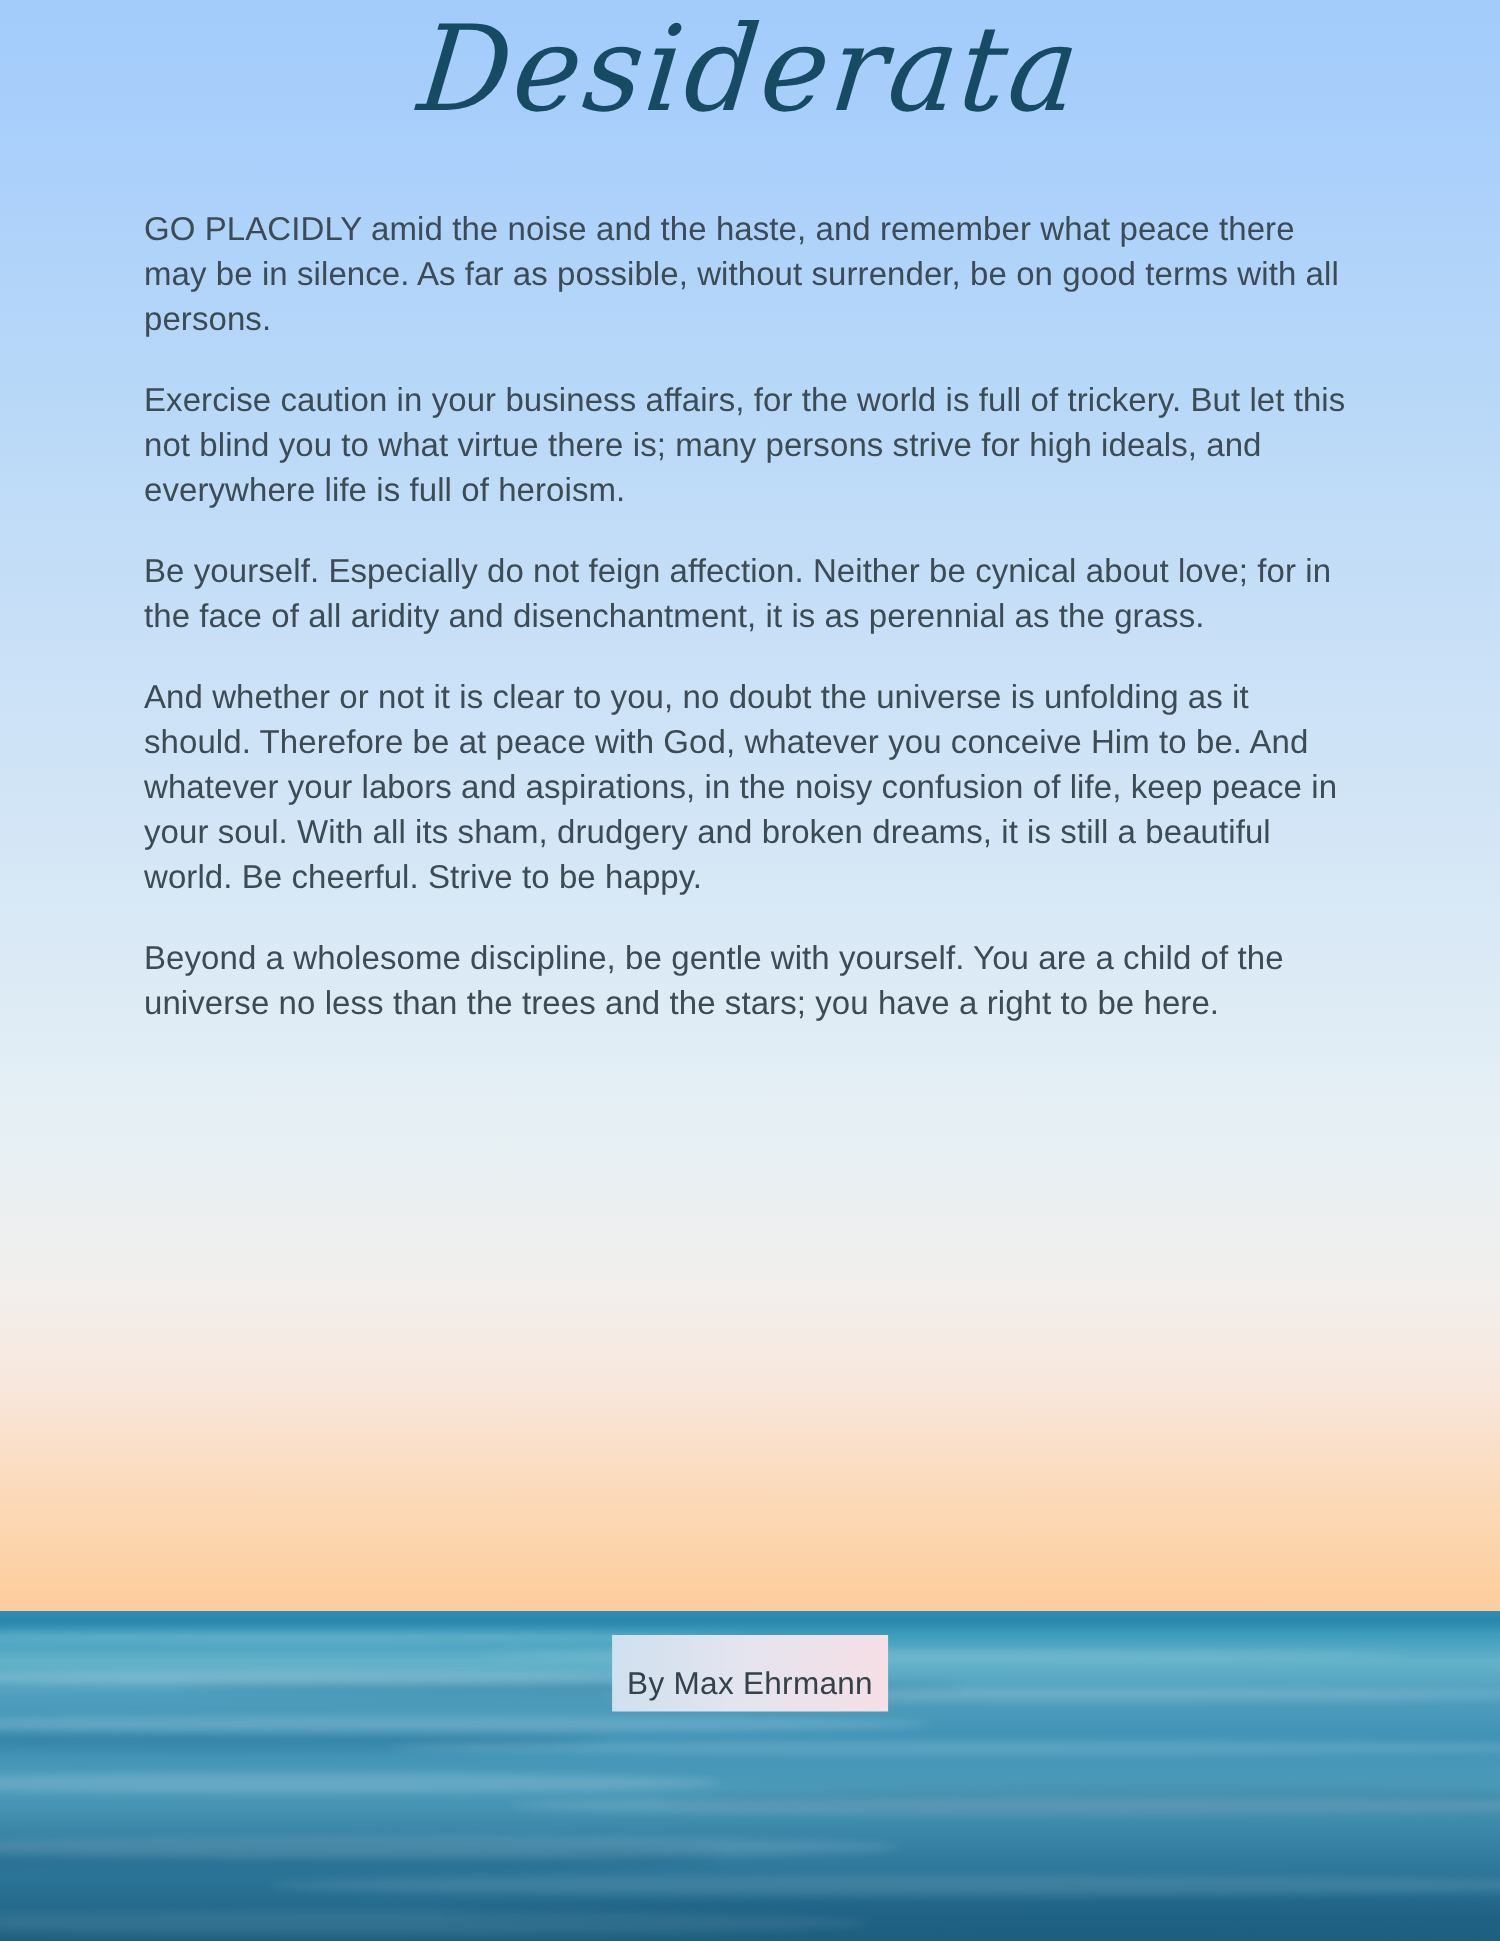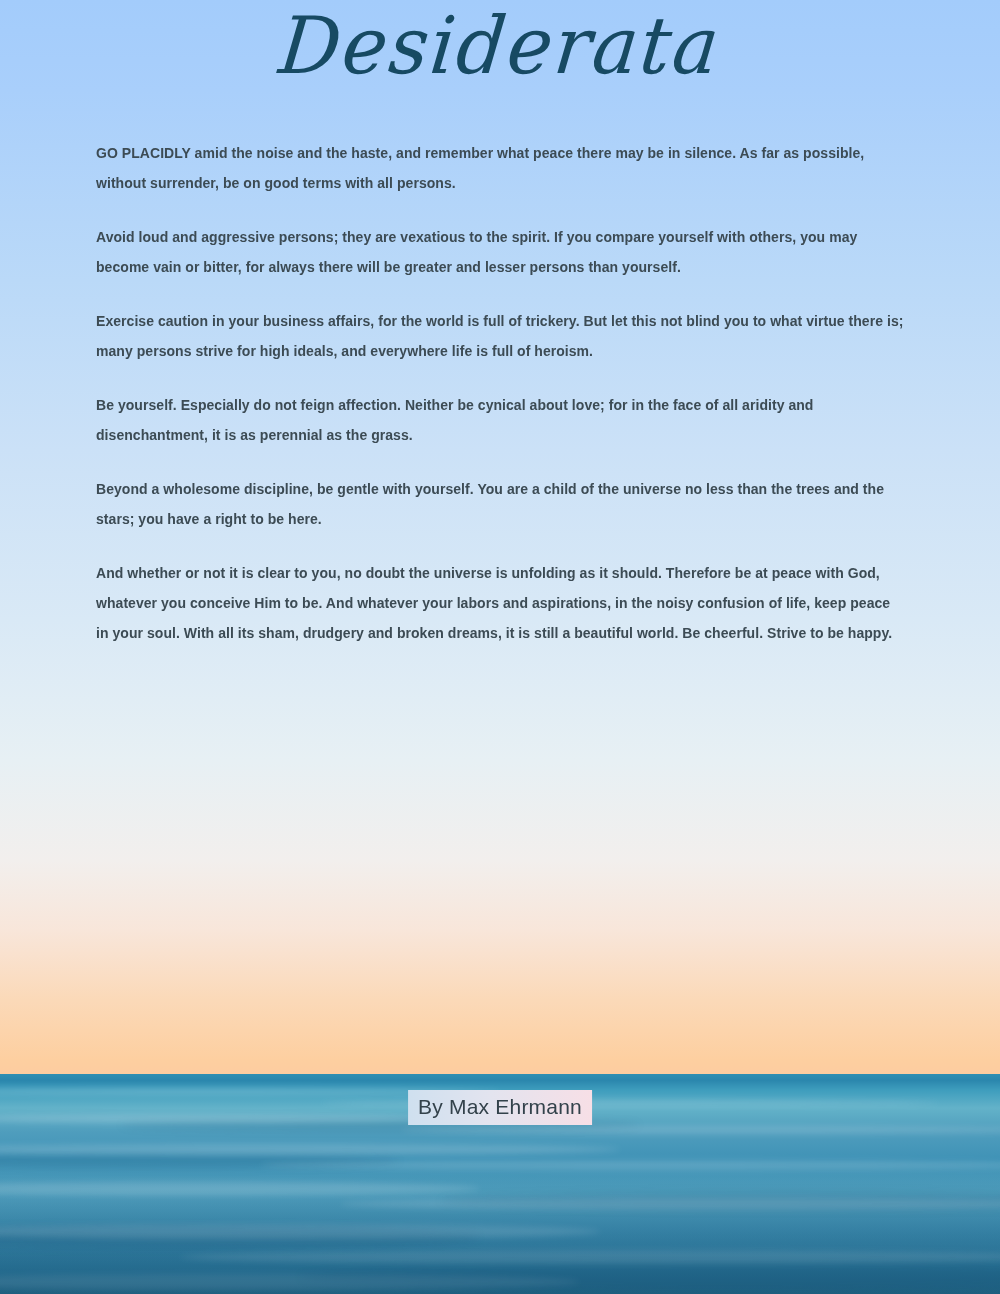--- a/index.html
+++ b/index.html
@@ -50,25 +50,25 @@
 
   
   .poem {
     position: absolute;
     top: 138px;
     left: 96px;
     width: 812px;
   }
   .stanza {
     margin: 0 4px 24px 0;
-    font-size: 14px;
+    font-size: 22px;
     line-height: 30px;
     color: #3c4b54;
     letter-spacing: 0.05px;
-    font-weight: 700;
+    font-weight: 400;
   }
   .stanza:last-child { margin-bottom: 0; }
 
   
   .ocean {
     position: absolute;
     left: 0;
     top: 1074px;
     width: 1000px;
     height: 220px;
@@ -126,45 +126,44 @@
   .d3 { top: 118px; height: 18px; left: 44%;  width: 70%; opacity: .5; }
   .d4 { top: 152px; height: 22px; left: -14%; width: 62%; opacity: .55; }
   .d5 { top: 190px; height: 26px; left: 30%;  width: 86%; opacity: .5; }
 
   
   .author-badge {
     position: absolute;
     left: 50%;
     top: 1090px;
     transform: translateX(-50%);
-    padding: 4px 10px 5px 10px;
+    padding: 20px 10px 5px 10px;
     background: linear-gradient(to right, #cfe0ef 0%, #e3e4ef 45%, #f7dfe6 100%);
     color: #33424b;
     font-size: 21px;
     line-height: 26px;
     letter-spacing: 0.2px;
     white-space: nowrap;
   }
 </style>
 </head>
 <body>
 
 <div class="page">
 
   <div class="title-wrap">
     <span class="title">Desiderata</span>
   </div>
 
   <div class="poem">
     <p class="stanza">GO PLACIDLY amid the noise and the haste, and remember what peace there may be in silence. As far as possible, without surrender, be on good terms with all persons.</p>
-    <p class="stanza">Avoid loud and aggressive persons; they are vexatious to the spirit. If you compare yourself with others, you may become vain or bitter, for always there will be greater and lesser persons than yourself.</p>
     <p class="stanza">Exercise caution in your business affairs, for the world is full of trickery. But let this not blind you to what virtue there is; many persons strive for high ideals, and everywhere life is full of heroism.</p>
     <p class="stanza">Be yourself. Especially do not feign affection. Neither be cynical about love; for in the face of all aridity and disenchantment, it is as perennial as the grass.</p>
+    <p class="stanza">And whether or not it is clear to you, no doubt the universe is unfolding as it should. Therefore be at peace with God, whatever you conceive Him to be. And whatever your labors and aspirations, in the noisy confusion of life, keep peace in your soul. With all its sham, drudgery and broken dreams, it is still a beautiful world. Be cheerful. Strive to be happy.</p>
     <p class="stanza">Beyond a wholesome discipline, be gentle with yourself. You are a child of the universe no less than the trees and the stars; you have a right to be here.</p>
-    <p class="stanza">And whether or not it is clear to you, no doubt the universe is unfolding as it should. Therefore be at peace with God, whatever you conceive Him to be. And whatever your labors and aspirations, in the noisy confusion of life, keep peace in your soul. With all its sham, drudgery and broken dreams, it is still a beautiful world. Be cheerful. Strive to be happy.</p>
   </div>
 
   <div class="ocean">
     <div class="wave-dark d1"></div>
     <div class="wave w1"></div>
     <div class="wave w2"></div>
     <div class="wave w3"></div>
     <div class="wave w4"></div>
     <div class="wave-dark d2"></div>
     <div class="wave w5"></div>

